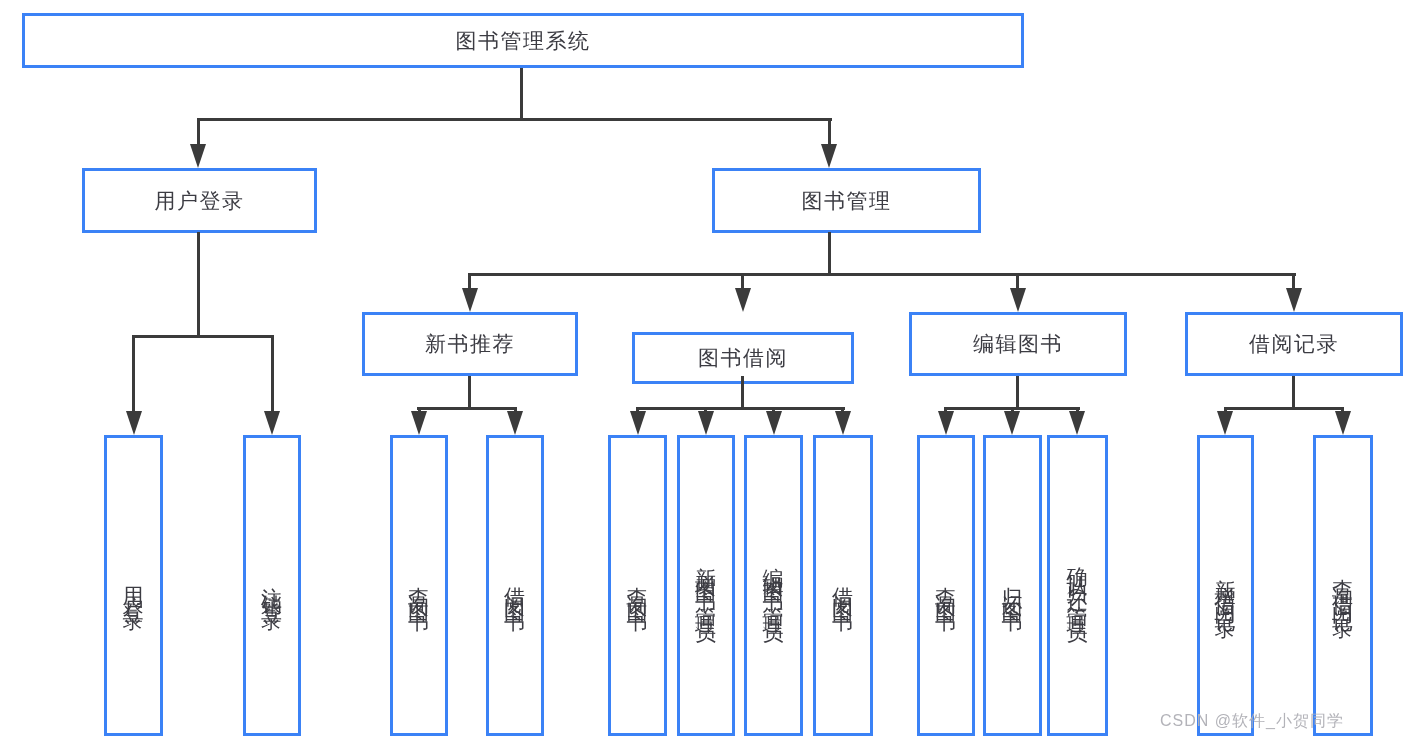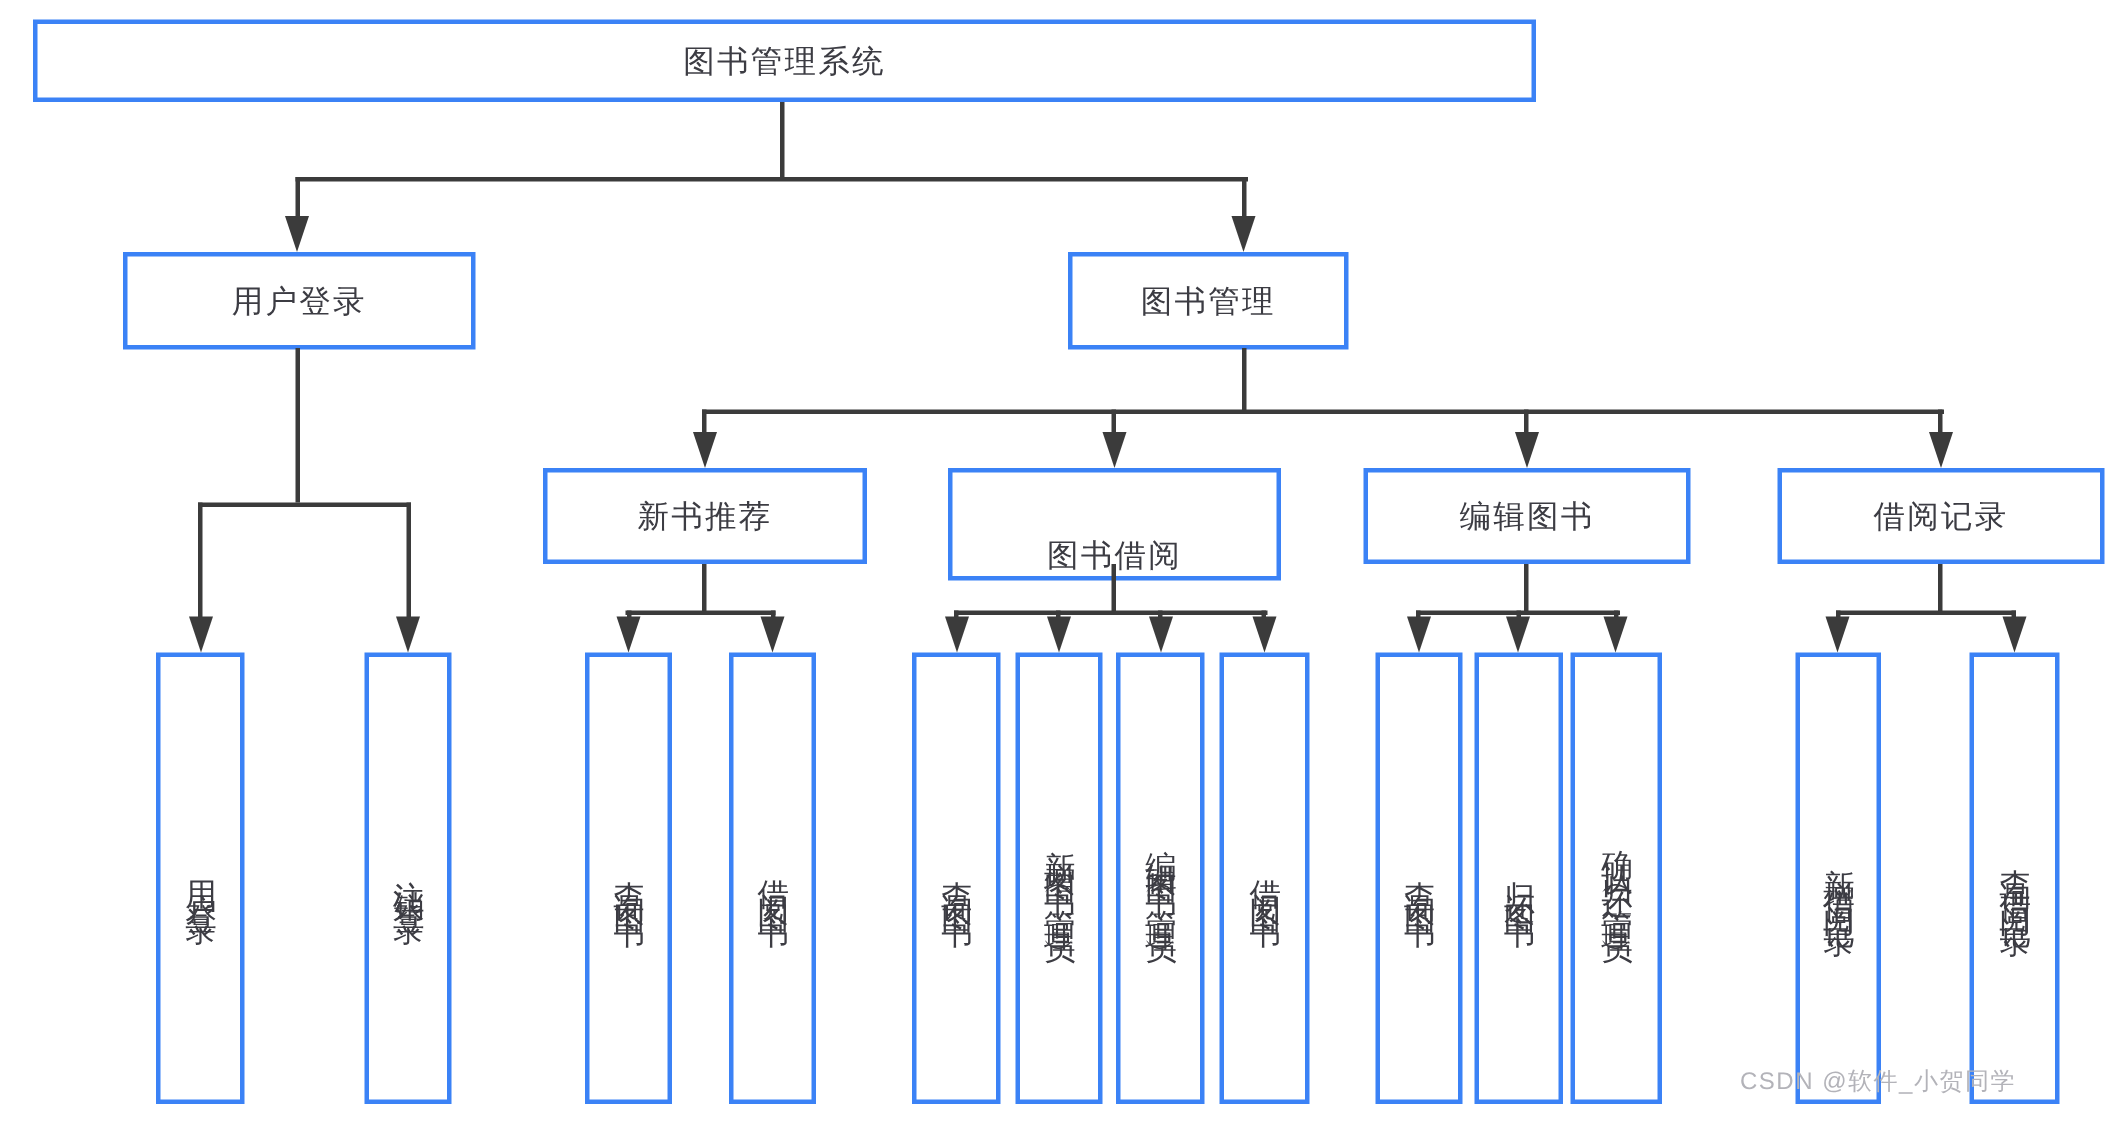--- a/index.html
+++ b/index.html
@@ -35,29 +35,29 @@
 <div id="canvas">
 
   <div class="box" style="left:22px; top:13px; width:1002px; height:55px;">
     <span class="hlabel">图书管理系统</span>
   </div>
 
   <div class="box" style="left:82px; top:168px; width:235px; height:65px;">
     <span class="hlabel">用户登录</span>
   </div>
 
-  <div class="box" style="left:712px; top:168px; width:187px; height:65px;">
+  <div class="box" style="left:712px; top:168px; width:269px; height:65px;">
     <span class="hlabel">图书管理</span>
   </div>
 
   <div class="box" style="left:362px; top:312px; width:216px; height:64px;">
     <span class="hlabel">新书推荐</span>
   </div>
 
-  <div class="box" style="left:632px; top:312px; width:222px; height:75px;align-items:flex-end;">
+  <div class="box" style="left:632px; top:332px; width:222px; height:52px;">
     <span class="hlabel">图书借阅</span>
   </div>
 
   <div class="box" style="left:909px; top:312px; width:218px; height:64px;">
     <span class="hlabel">编辑图书</span>
   </div>
 
   <div class="box" style="left:1185px; top:312px; width:218px; height:64px;">
     <span class="hlabel">借阅记录</span>
   </div>

